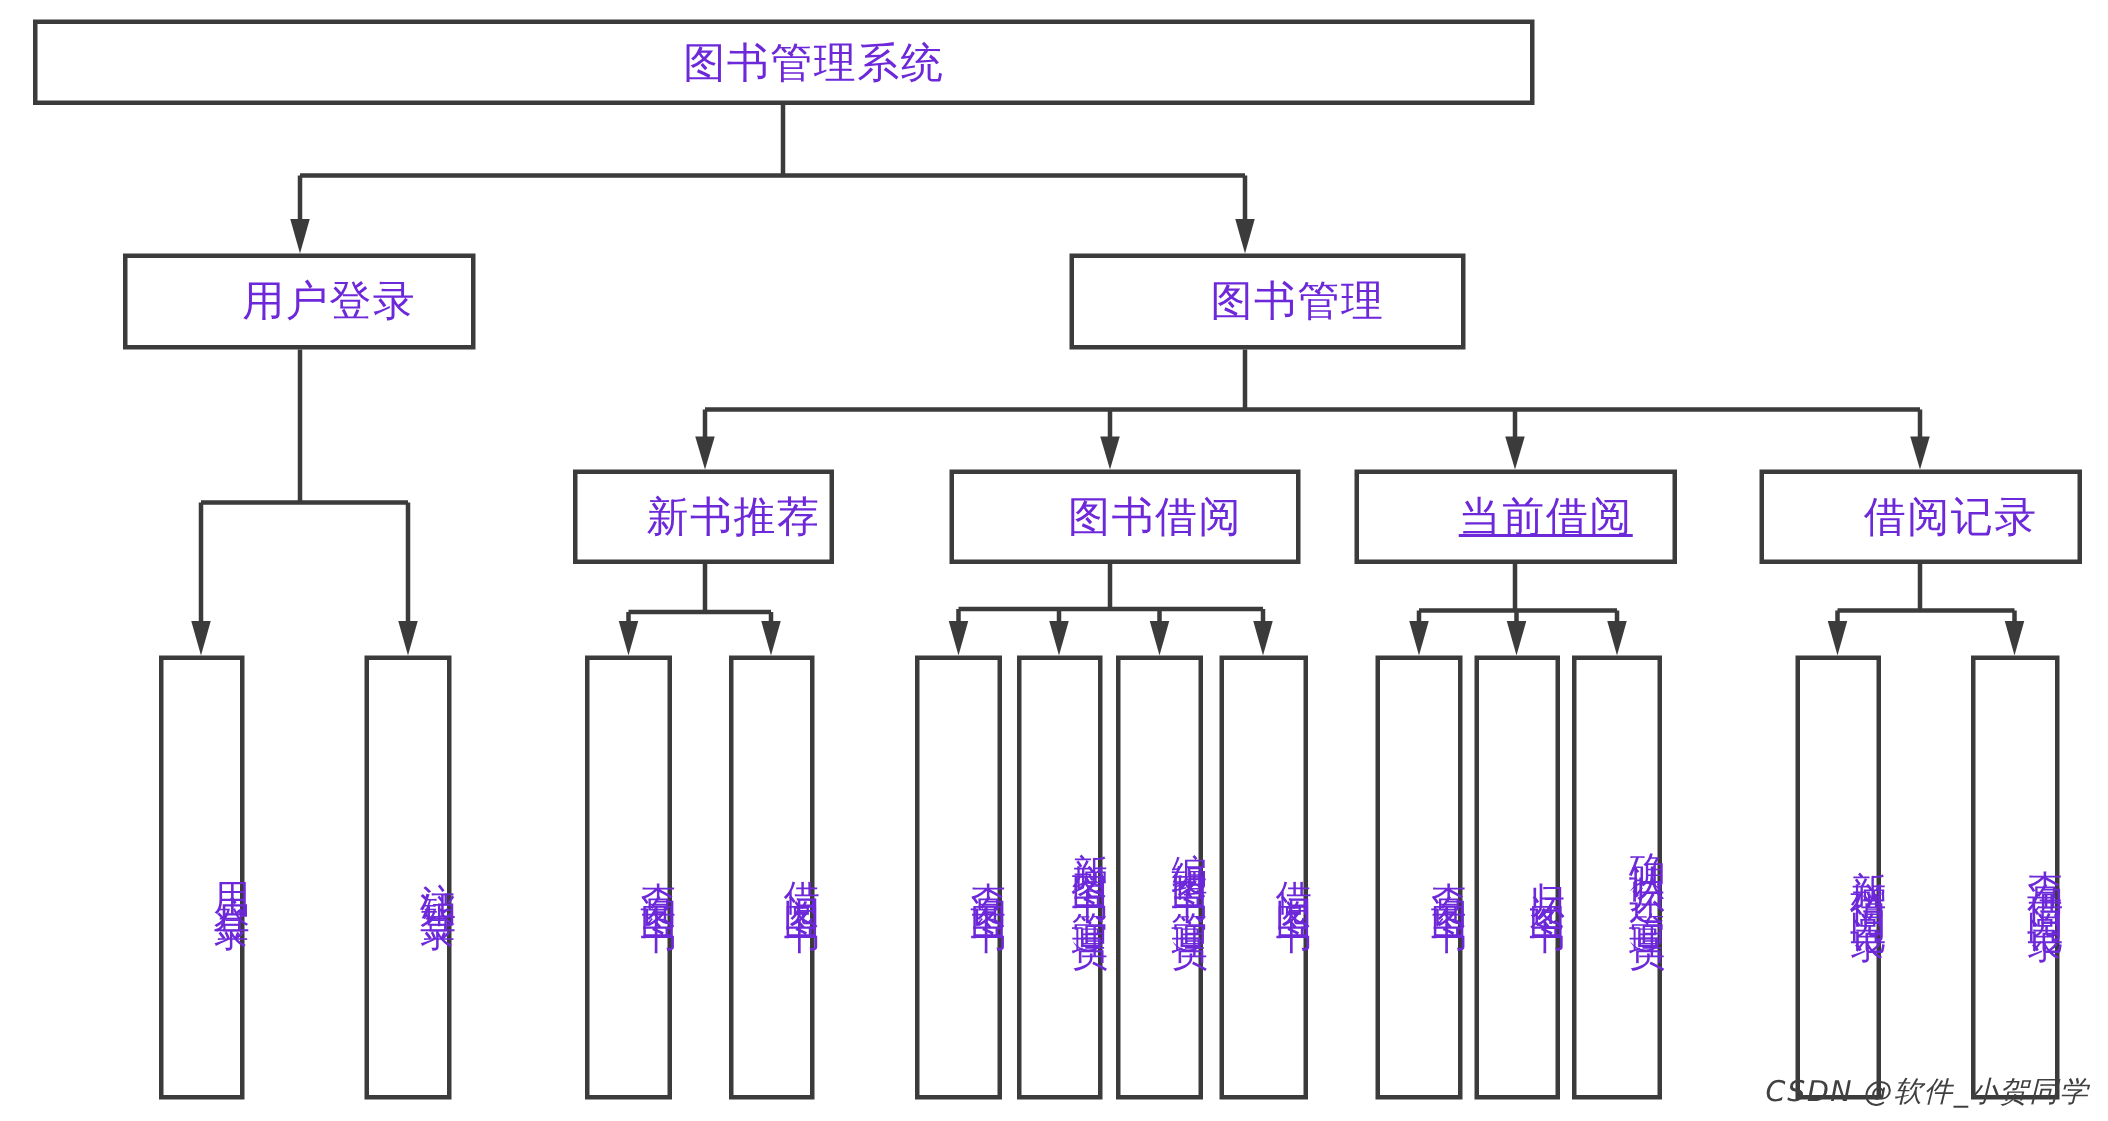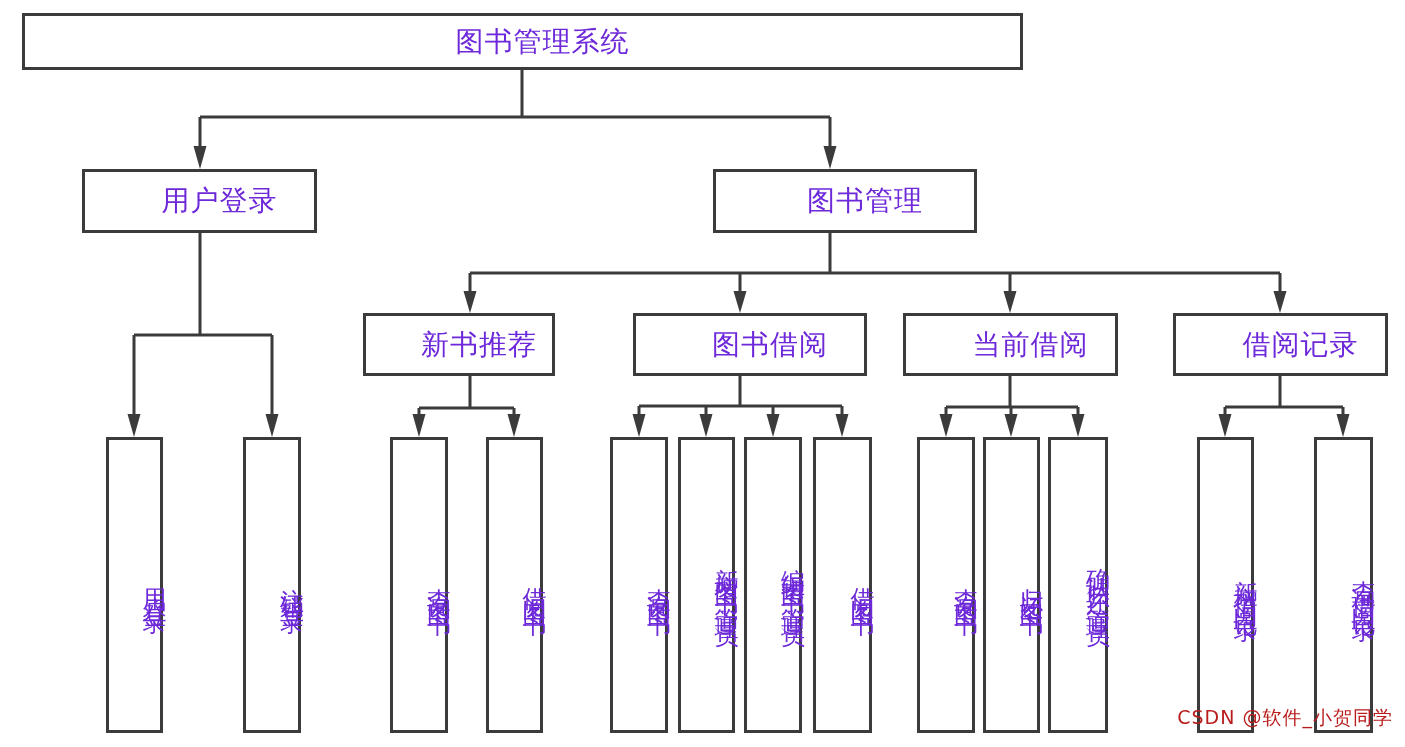--- a/index.html
+++ b/index.html
@@ -31,26 +31,27 @@
   .leaf .vtext{
     writing-mode:vertical-rl;
     text-orientation:mixed;
     font-size:24px;
     letter-spacing:8px;
     line-height:1;
     white-space:nowrap;
   }
   .watermark{
     position:absolute;
-    right:12px;bottom:16px;
+    right:12px;bottom:6px;
     font-size:19px;
-    color:#b91c1c;
+    color:#404040;
     letter-spacing:1px;
     z-index:5;
     white-space:nowrap;
+    font-style:italic;
   }
 </style>
 </head>
 <body>
 
 <div class="stage">
 
   <svg class="wires" viewBox="0 0 1405 747">
     <g>
       <path d="M522 70 V117 M200 117 H830 M200 117 V148 M830 117 V148"></path>
@@ -98,27 +99,27 @@
     <span>图书管理系统</span>
   </div>
 
   <div class="node hnode" style="left:82px;top:169px;width:235px;height:64px;">
     <span>用户登录</span>
   </div>
   <div class="node hnode" style="left:713px;top:169px;width:264px;height:64px;">
     <span>图书管理</span>
   </div>
 
-  <div class="node hnode" style="left:363px;top:313px;width:192px;height:63px;">
+  <div class="node hnode" style="left:382px;top:313px;width:174px;height:63px;">
     <span>新书推荐</span>
   </div>
   <div class="node hnode" style="left:633px;top:313px;width:234px;height:63px;">
     <span>图书借阅</span>
   </div>
-  <div class="node hnode" style="left:903px;top:313px;width:215px;height:63px;">
+  <div class="node hnode" style="left:903px;top:313px;width:215px;height:63px;text-decoration:underline;">
     <span>当前借阅</span>
   </div>
   <div class="node hnode" style="left:1173px;top:313px;width:215px;height:63px;">
     <span>借阅记录</span>
   </div>
 
   <div class="node leaf" style="left:106px;top:437px;width:57px;height:296px;">
     <span class="vtext">用户登录</span>
   </div>
   <div class="node leaf" style="left:243px;top:437px;width:58px;height:296px;">

